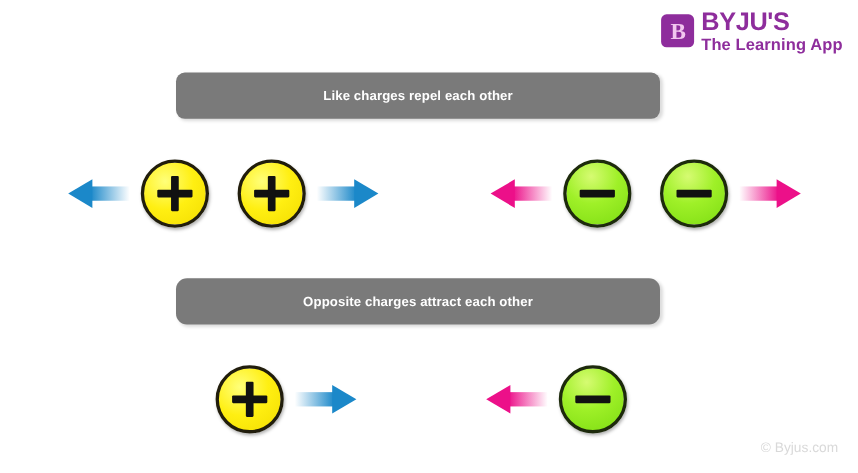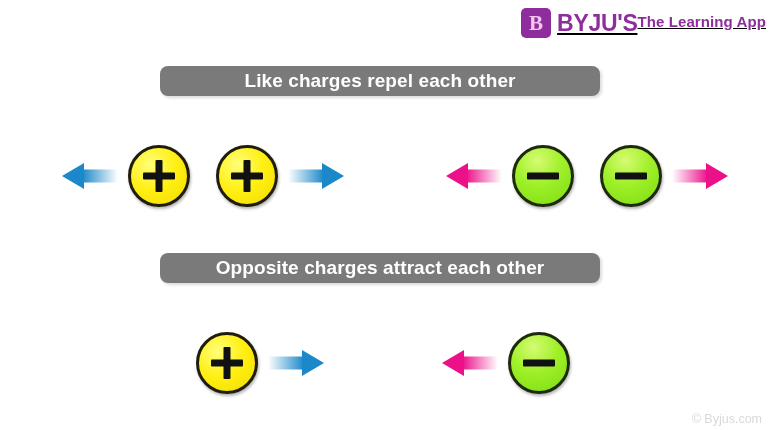--- a/index.html
+++ b/index.html
@@ -38,57 +38,56 @@
     display: flex;
     align-items: center;
     justify-content: center;
     color: #f2c6ef;
     font-family: "Liberation Serif", serif;
     font-size: 21px;
     font-weight: bold;
   }
   .logo-text {
     display: flex;
-    flex-direction: row;
+    flex-direction: column;
     line-height: 1;
-    text-decoration: underline;
   }
   .logo-title {
     color: #8e2d9c;
     font-size: 23px;
     font-weight: bold;
     letter-spacing: -0.3px;
   }
   .logo-tag {
     color: #8e2d9c;
     font-size: 15px;
     font-weight: bold;
     margin-top: 2px;
     letter-spacing: 0.1px;
   }
 
   
   .banner {
     position: absolute;
     left: 160px;
     width: 440px;
-    height: 30px;
+    height: 42px;
     background: #7a7a7a;
     border-radius: 8px;
     color: #ffffff;
-    font-size: 19px;
+    font-size: 12px;
     font-weight: bold;
     display: flex;
     align-items: center;
     justify-content: center;
     box-shadow: 2px 2px 3px rgba(0,0,0,0.14);
     letter-spacing: 0.1px;
   }
   #banner-repel { top: 66px; }
-  #banner-attract { top: 253px; }
+  #banner-attract { top: 253px; border-radius: 10px; }
 
   
   .charge-row {
     position: absolute;
     height: 70px;
     display: flex;
     align-items: center;
   }
   #row-repel-positive { left: 62px;  top: 141px; }
   #row-repel-negative { left: 446px; top: 141px; }
@@ -170,21 +169,21 @@
   .arrow.pink { --c: #ec1089; }
 
   .spacer-sm { width: 10px; flex: none; }
   .spacer-md { width: 26px; flex: none; }
   .spacer-gap { width: 118px; flex: none; }
 
   
   .footer {
     position: absolute;
     right: 18px;
-    bottom: 4px;
+    bottom: 16px;
     color: #d9d9d9;
     font-size: 12.5px;
   }
 </style>
 </head>
 <body>
 
 <div class="logo">
   <div class="logo-mark">
     <span class="glyph">B</span>

